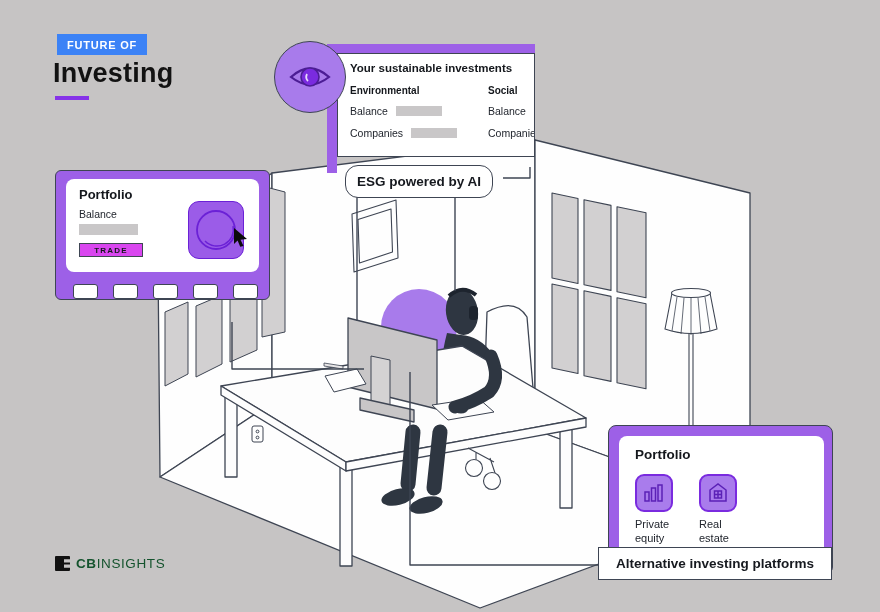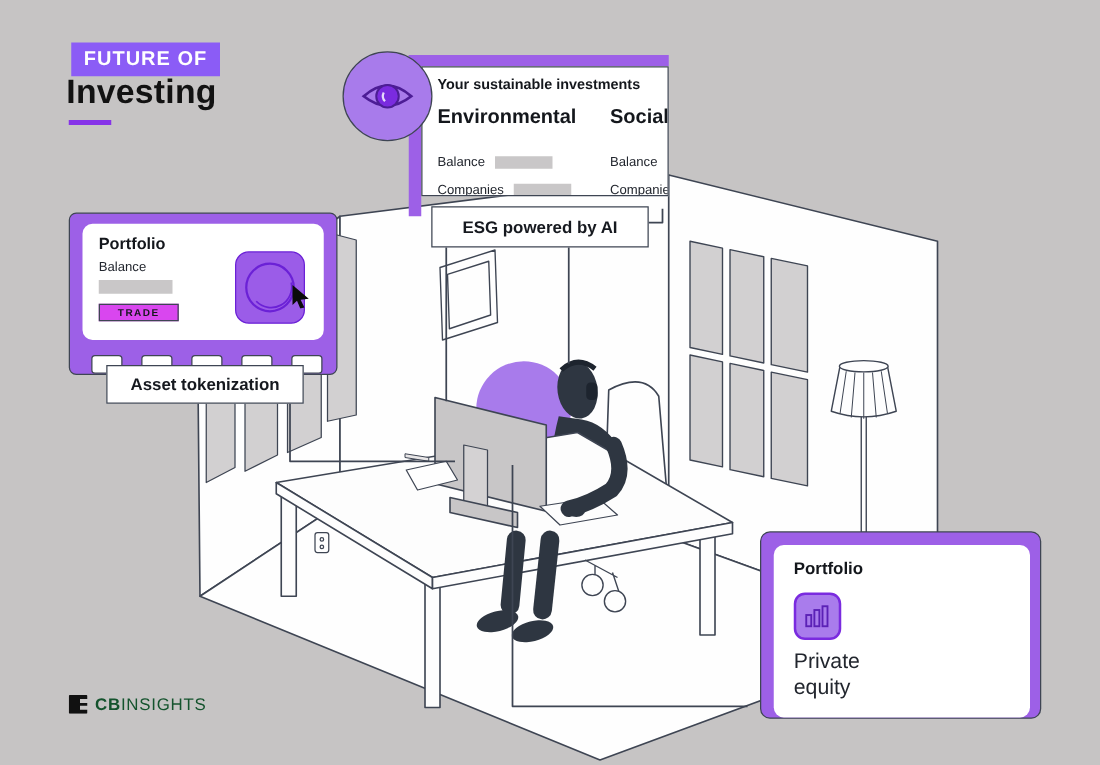--- a/index.html
+++ b/index.html
@@ -1,44 +1,44 @@
 <!DOCTYPE html>
 <html><head>
 <meta charset="utf-8">
 <style>
   html,body{margin:0;padding:0;background:#9a9a9a;}
   *{box-sizing:border-box;font-family:"Liberation Sans",sans-serif;}
   #stage{position:relative;width:880px;height:612px;background:#C6C4C4;overflow:hidden;margin:0 auto;}
   #scene{position:absolute;left:0;top:0;}
   .abs{position:absolute;}
   
-  .kicker{left:57px;top:34px;background:#8b5cf6;color:#ffffff;font-weight:bold;font-size:16px;
+  .kicker{left:57px;top:34px;background:#3b82f6;color:#ffffff;font-weight:bold;font-size:11px;
           letter-spacing:.8px;padding:5px 10px 4px;}
   .page-title{left:53px;top:58px;font-size:27px;font-weight:bold;color:#121212;letter-spacing:.2px;}
   .title-underline{left:55px;top:96px;width:34px;height:4px;background:#8633E8;}
   
   .callout{background:#ffffff;border:1.7px solid #3E4553;display:flex;align-items:center;
            justify-content:center;font-weight:bold;color:#16191f;font-size:13.5px;z-index:30;white-space:nowrap;}
   
   .esg-wrap{left:327px;top:44px;width:208px;height:129px;z-index:20;}
   .esg-topbar{position:absolute;left:0;top:0;width:208px;height:9px;background:#9D60E7;}
   .esg-leftbar{position:absolute;left:0;top:0;width:10px;height:129px;background:#9D60E7;}
   .esg-card{position:absolute;left:10px;top:9px;width:198px;height:104px;background:#ffffff;
             border:1px solid #3E4553;overflow:hidden;padding:8px 0 0 12px;}
   .esg-title{font-size:11.5px;font-weight:bold;color:#14171c;}
   .esg-cols{position:relative;margin-top:11px;height:80px;}
   .esg-col{position:absolute;top:0;width:130px;}
   .esg-col.c1{left:0;}
   .esg-col.c2{left:138px;}
-  .esg-head{font-size:16px;font-weight:bold;color:#14171c;margin-bottom:21px;}
+  .esg-head{font-size:10px;font-weight:bold;color:#14171c;margin-bottom:9px;}
   .esg-row{display:flex;align-items:center;margin-bottom:10px;font-size:10.5px;color:#22262e;}
   .esg-row .ph{width:46px;height:10px;background:#C9C7C8;margin-left:8px;flex:none;}
   .eye-badge{left:274px;top:41px;width:72px;height:72px;border-radius:50%;background:#A87BEB;
              border:1.6px solid #3E4553;display:flex;align-items:center;justify-content:center;z-index:25;}
-  .esg-callout{left:345px;top:165px;width:174px;height:33px;}
+  .esg-callout{left:345px;top:165px;width:148px;height:33px;border-radius:13px;}
   
   .tok-card{left:55px;top:170px;width:215px;height:130px;background:#9D60E7;border:1.5px solid #3E4553;
             border-radius:6px;z-index:20;}
   .tok-inner{position:absolute;left:10px;top:8px;width:193px;height:93px;background:#ffffff;border-radius:8px;
              padding:8px 0 0 13px;}
   .tok-title{font-size:13px;font-weight:bold;color:#14171c;}
   .tok-balance{font-size:10.5px;color:#22262e;margin-top:6px;}
   .tok-bar{width:59px;height:11px;background:#C9C7C8;margin-top:4px;}
   .trade-btn{margin-top:8px;width:64px;height:14px;background:#d946ef;border:1.4px solid #3E4553;
              font-size:8px;font-weight:bold;letter-spacing:1.2px;display:flex;align-items:center;
@@ -52,21 +52,21 @@
   
   .alt-card{left:608px;top:425px;width:225px;height:150px;background:#9D60E7;border:1.5px solid #3E4553;
             border-radius:8px;z-index:20;}
   .alt-inner{position:absolute;left:10px;top:10px;width:205px;height:138px;background:#ffffff;
              border-radius:8px;padding:11px 0 0 16px;}
   .alt-title{font-size:13.5px;font-weight:bold;color:#14171c;}
   .alt-items{display:flex;margin-top:12px;}
   .alt-item{width:64px;display:flex;flex-direction:column;align-items:flex-start;}
   .alt-tile{width:38px;height:38px;background:#A97CEC;border:2px solid #7A2BDF;border-radius:9px;
             display:flex;align-items:center;justify-content:center;}
-  .alt-name{font-size:17px;color:#22262e;margin-top:6px;line-height:1.25;max-width:52px;}
+  .alt-name{font-size:11px;color:#22262e;margin-top:6px;line-height:1.25;max-width:52px;}
   .alt-callout{left:598px;top:547px;width:234px;height:33px;}
   
   .brand{left:55px;top:556px;display:flex;align-items:center;color:#14532d;}
   .brand-text{margin-left:6px;font-size:13.5px;letter-spacing:.6px;}
   .brand-text b{font-weight:bold;}
 </style>
 </head>
 <body>
 
 <div id="stage">
@@ -233,41 +233,53 @@
       </svg>
     </div>
     <div class="tok-tabs">
       <div class="tab" style="left:17px"></div>
       <div class="tab" style="left:57px"></div>
       <div class="tab" style="left:97px"></div>
       <div class="tab" style="left:137px"></div>
       <div class="tab" style="left:177px"></div>
     </div>
   </div>
-  <div class="abs callout tok-callout">Asset tokenization</div>
 
   <div class="abs alt-card">
     <div class="alt-inner">
       <div class="alt-title">Portfolio</div>
       <div class="alt-items">
         <div class="alt-item">
           <div class="alt-tile">
             <svg width="24" height="24" viewBox="0 0 24 24">
               <g stroke="#5B21B6" stroke-width="1.5" fill="none">
                 <rect x="3" y="11" width="4" height="9"></rect>
                 <rect x="9.5" y="7" width="4" height="13"></rect>
                 <rect x="16" y="4" width="4" height="16"></rect>
               </g>
             </svg>
           </div>
           <div class="alt-name">Private equity</div>
         </div>
+        <div class="alt-item">
+          <div class="alt-tile">
+            <svg width="24" height="24" viewBox="0 0 24 24">
+              <g stroke="#5B21B6" stroke-width="1.5" fill="none">
+                <path d="M4,9 L12,3 L20,9 L20,20 L4,20 Z"></path>
+                <rect x="8.5" y="10" width="7" height="7"></rect>
+                <path d="M12,10 L12,17 M8.5,13.5 L15.5,13.5"></path>
+              </g>
+            </svg>
+          </div>
+          <div class="alt-name">Real estate</div>
+        </div>
       </div>
     </div>
   </div>
+  <div class="abs callout alt-callout">Alternative investing platforms</div>
 
   <div class="abs brand">
     <svg width="15" height="15" viewBox="0 0 15 15">
       <path d="M1,0 H14 Q15,0 15,1 V14 Q15,15 14,15 H1 Q0,15 0,14 V1 Q0,0 1,0 Z M9,3.2 H15 V6.4 H9 Z M9,8.6 H15 V11.8 H9 Z" fill="#111111" fill-rule="evenodd"></path>
     </svg>
     <span class="brand-text"><b>CB</b><span>INSIGHTS</span></span>
   </div>
 
 </div>
 

